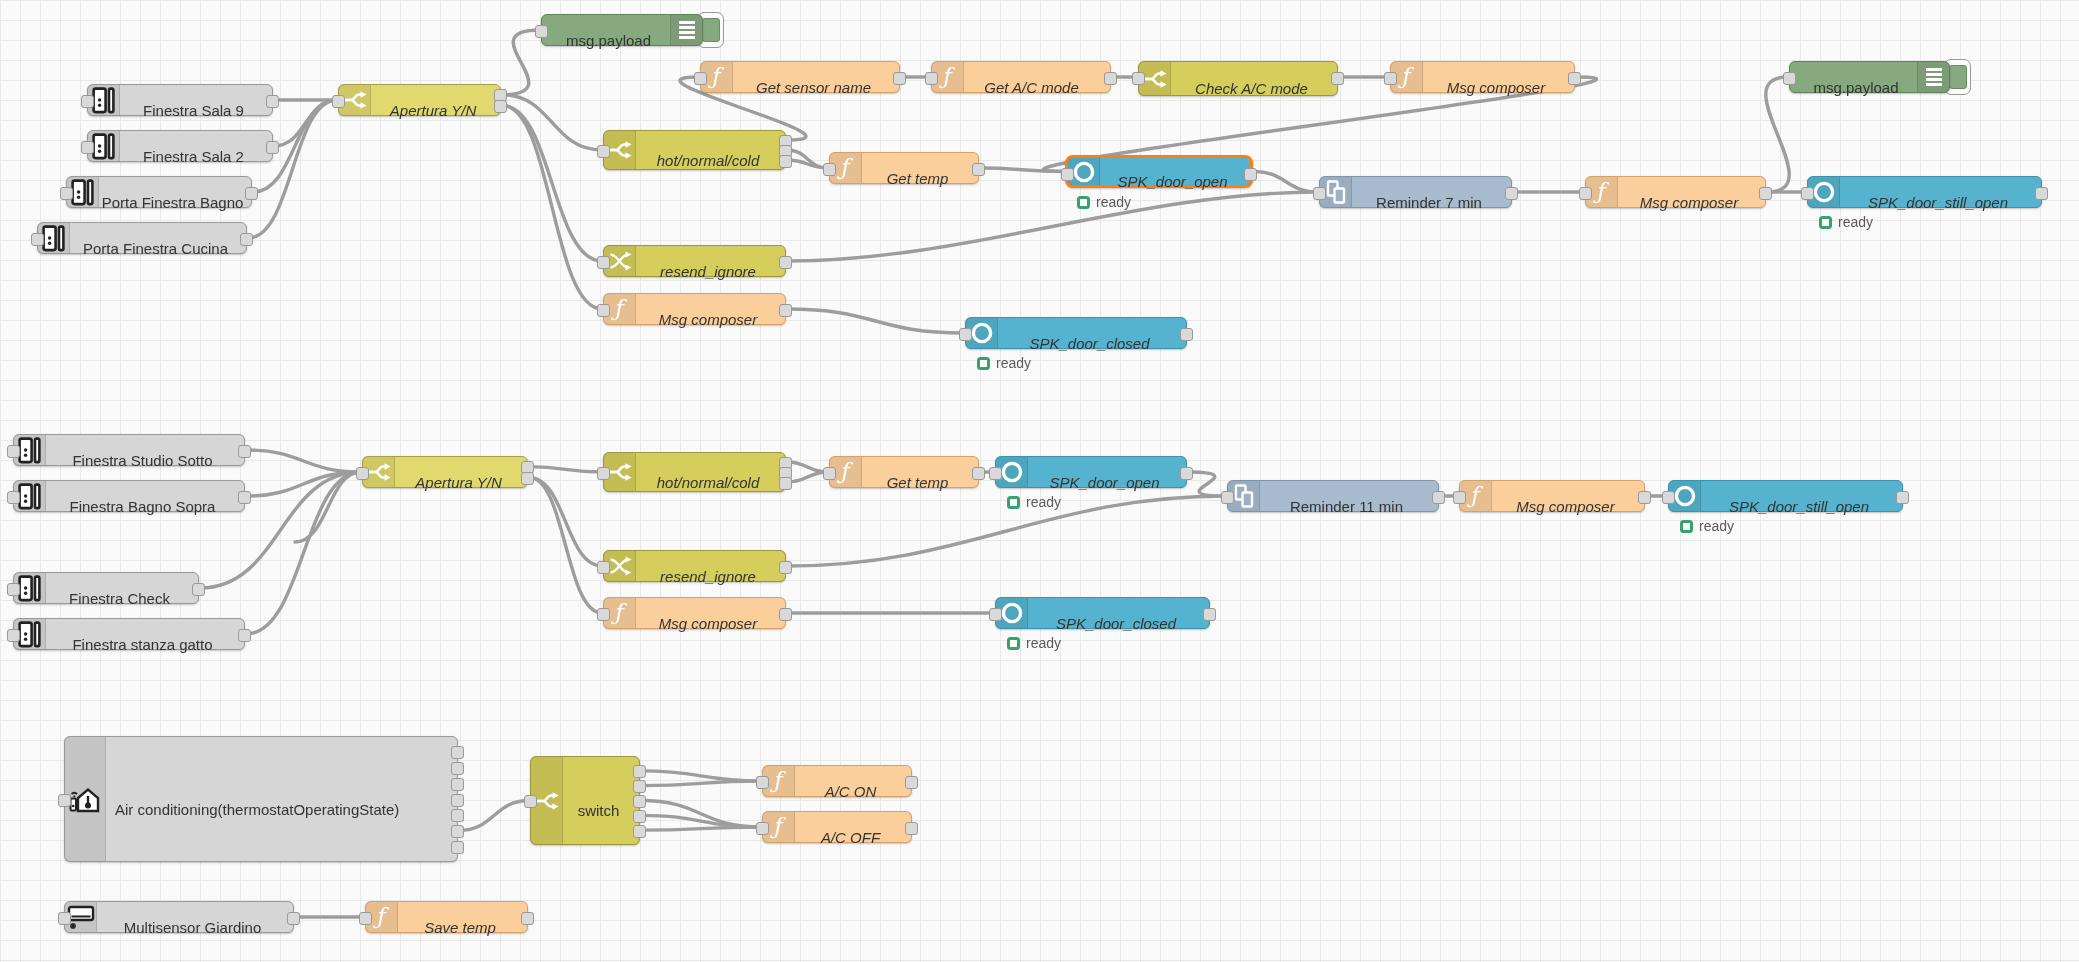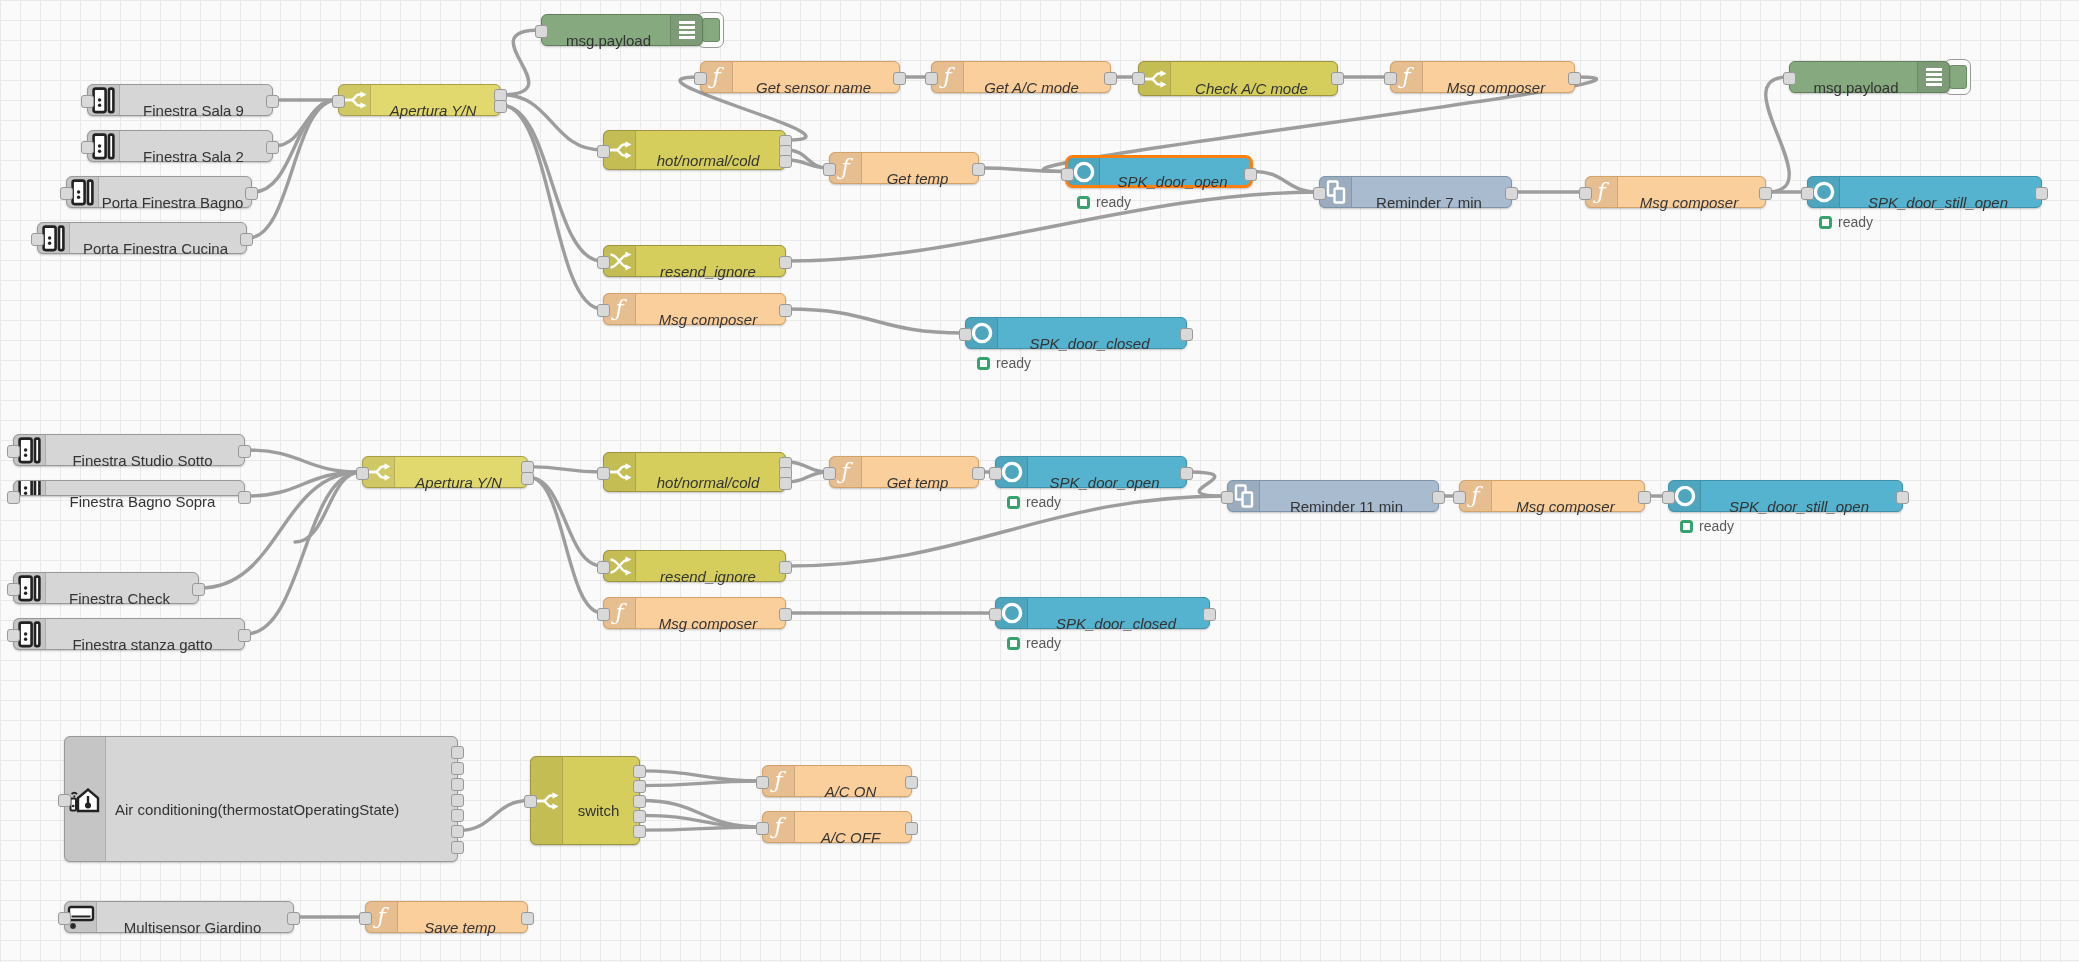--- a/index.html
+++ b/index.html
@@ -336,21 +336,21 @@
           <rect x="1.6" y="1.6" width="12" height="23.5" rx="2" fill="#fff" stroke="#222" stroke-width="2.6"></rect>
           <circle cx="7.6" cy="13" r="1.7" fill="#222"></circle>
           <circle cx="7.6" cy="18.2" r="1.7" fill="#222"></circle>
           <rect x="17" y="1.6" width="4.4" height="23.5" rx="1.6" fill="#fff" stroke="#222" stroke-width="2.6"></rect>
         </svg>
       </div>
       <div class="label" style="left: 35px; right: 8px;">Finestra Studio Sotto</div>
       <div class="port" style="left: -7px; top: 9.5px;"></div>
       <div class="port" style="right: -7px; top: 9.5px;"></div>
     </div>
-    <div class="node" style="left: 13px; top: 480px; width: 232px; height: 16px; background: rgb(214, 214, 214); border-color: rgb(153, 153, 153);">
+    <div class="node" style="left: 13px; top: 480px; width: 232px; height: 32px; background: rgb(214, 214, 214); border-color: rgb(153, 153, 153);">
       <div class="icon-strip left">
         <svg width="23" height="27" viewBox="0 0 23 27">
           <rect x="1.6" y="1.6" width="12" height="23.5" rx="2" fill="#fff" stroke="#222" stroke-width="2.6"></rect>
           <circle cx="7.6" cy="13" r="1.7" fill="#222"></circle>
           <circle cx="7.6" cy="18.2" r="1.7" fill="#222"></circle>
           <rect x="17" y="1.6" width="4.4" height="23.5" rx="1.6" fill="#fff" stroke="#222" stroke-width="2.6"></rect>
         </svg>
       </div>
       <div class="label" style="left: 35px; right: 8px;">Finestra Bagno Sopra</div>
       <div class="port" style="left: -7px; top: 9.5px;"></div>

